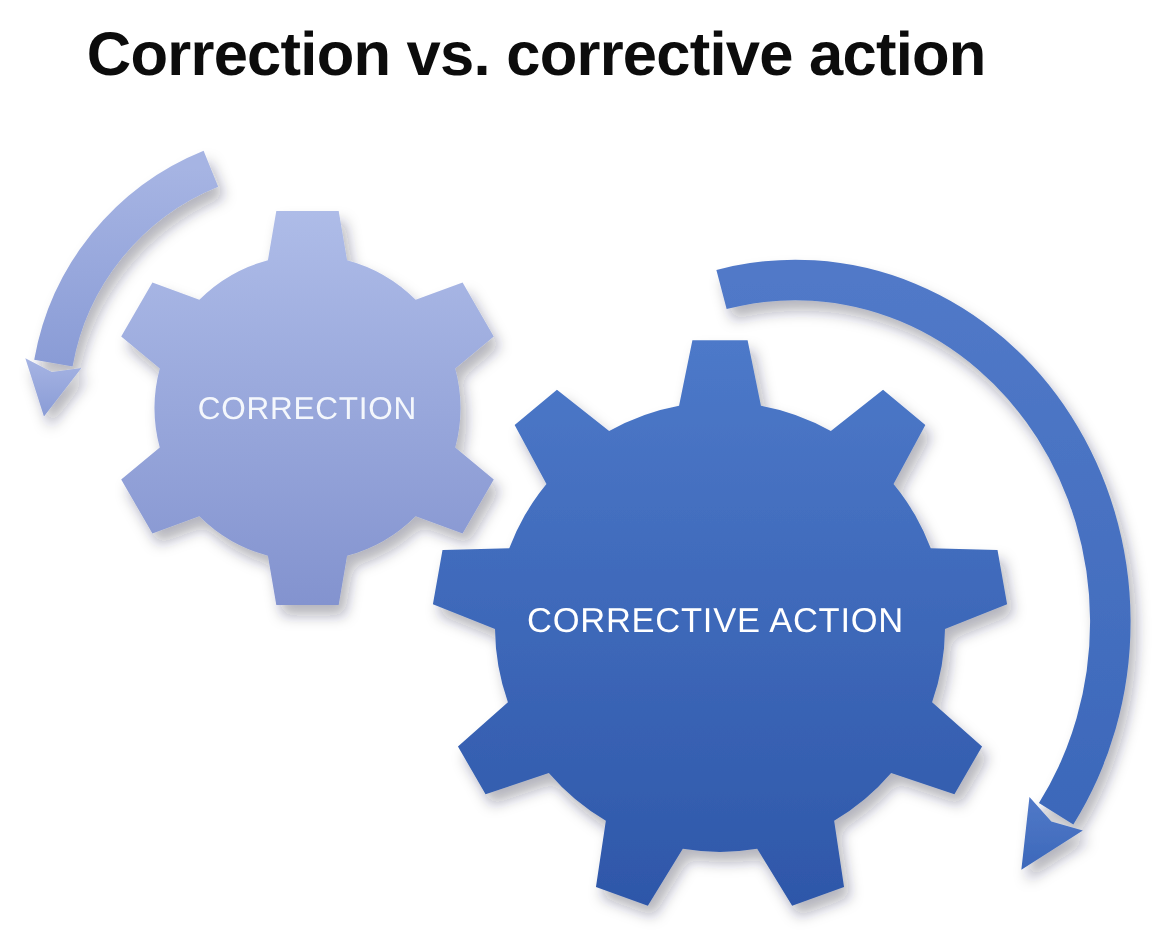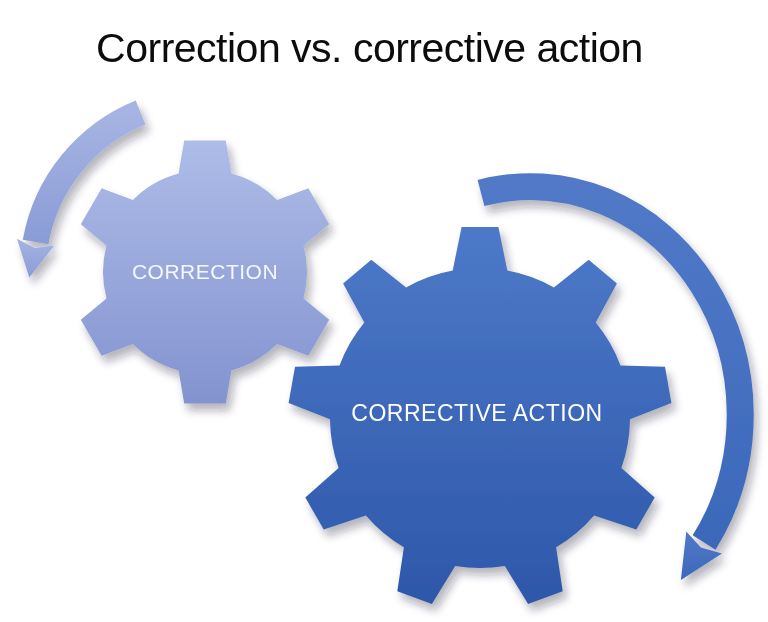--- a/index.html
+++ b/index.html
@@ -6,24 +6,24 @@
   .stage{
     position:relative;
     width:768px;height:622px;
     background:#ffffff;
     overflow:hidden;
     font-family:"Liberation Sans", sans-serif;
   }
   .title{
     position:absolute;
     top:12px;left:0;width:715px;
-    margin:12px;
+    margin:0;
     text-align:center;
     font-size:41px;
-    font-weight:400;
+    font-weight:700;
     letter-spacing:-0.5px;
     color:#0c0c0c;
     line-height:48px;
   }
   .diagram-svg{
     position:absolute;
     top:0;left:0;
     width:768px;height:622px;
   }
   .gear-label{

